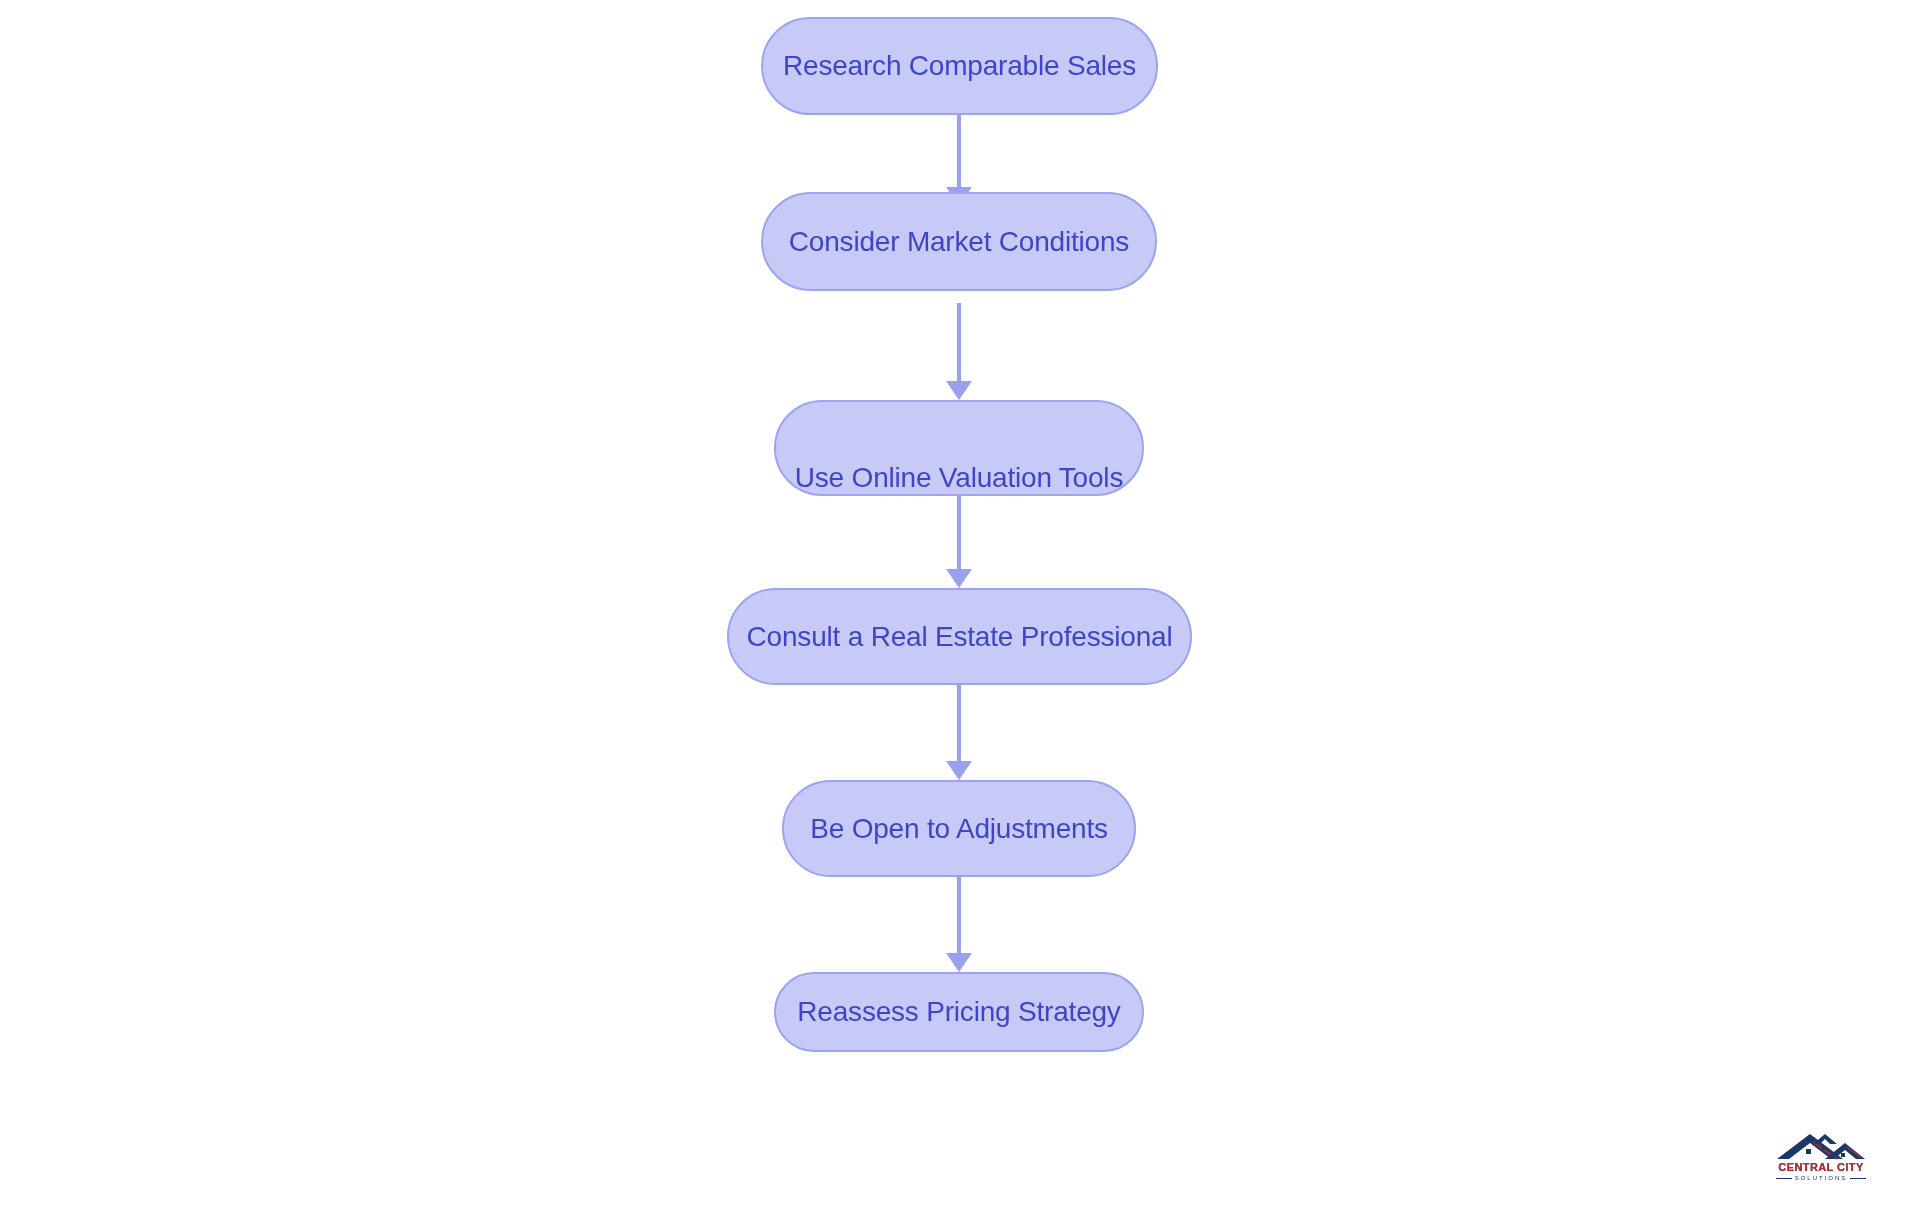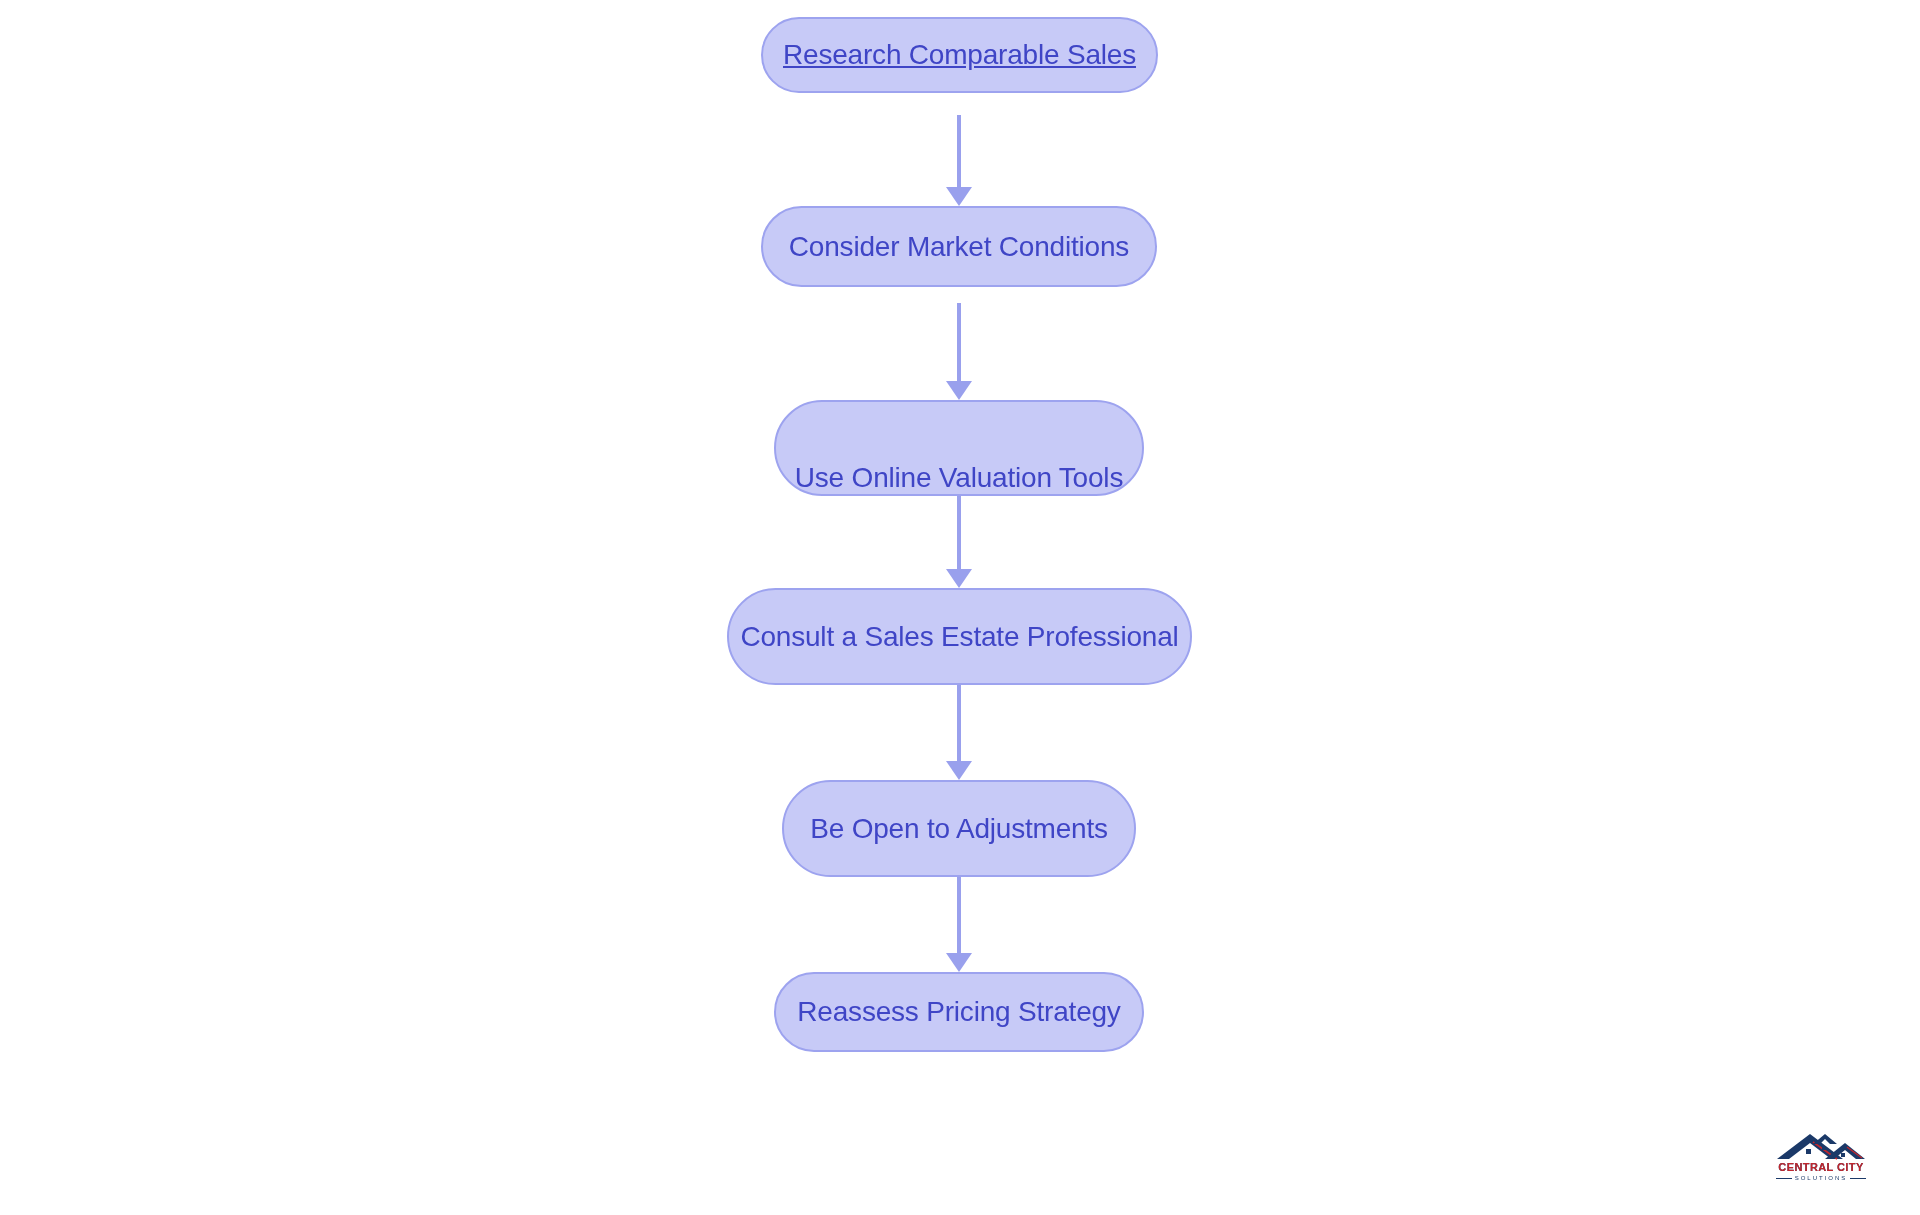--- a/index.html
+++ b/index.html
@@ -22,22 +22,22 @@
     position:absolute;
     background:var(--node-fill);
     border:2px solid var(--node-border);
     border-radius:50px;
     display:flex;align-items:center;justify-content:center;
     color:var(--node-text);
     font-size:28px;
     letter-spacing:-0.2px;
     white-space:nowrap;
   }
-  .node-1{left:761px;top:17px;width:397px;height:76px;text-decoration:underline;}
-  .node-2{left:761px;top:206px;width:396px;height:81px;}
+  .node-1{left:761px;top:17px;width:397px;height:98px;}
+  .node-2{left:761px;top:192px;width:396px;height:99px;}
   .node-3{left:774px;top:400px;width:370px;height:96px;align-items:flex-end;}
   .node-4{left:727px;top:588px;width:465px;height:97px;}
   .node-5{left:782px;top:780px;width:354px;height:97px;}
   .node-6{left:774px;top:972px;width:370px;height:80px;}
 
   .arrow{
     position:absolute;left:946px;width:26px;
     display:flex;flex-direction:column;align-items:center;
   }
   .arrow .stem{width:4px;flex:1;background:var(--arrow);}
@@ -108,21 +108,21 @@
   <div class="node node-3">
     <span>Use Online Valuation Tools</span>
   </div>
 
   <div class="arrow arrow-3">
     <div class="stem"></div>
     <div class="head"></div>
   </div>
 
   <div class="node node-4">
-    <span>Consult a Sales Estate Professional</span>
+    <span>Consult a Real Estate Professional</span>
   </div>
 
   <div class="arrow arrow-4">
     <div class="stem"></div>
     <div class="head"></div>
   </div>
 
   <div class="node node-5">
     <span>Be Open to Adjustments</span>
   </div>

